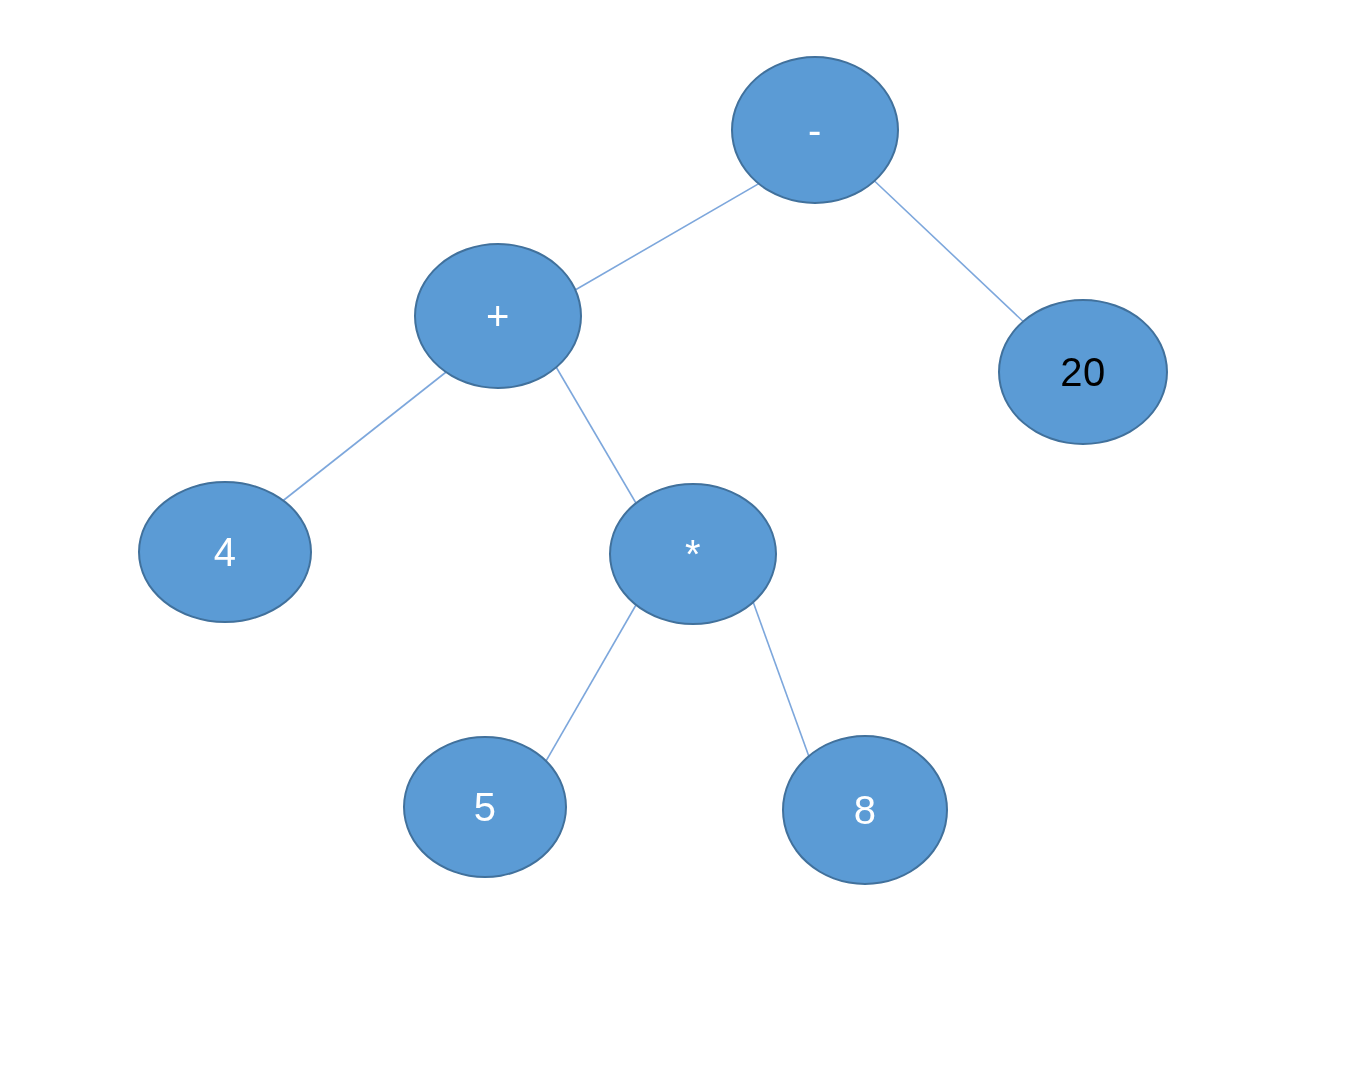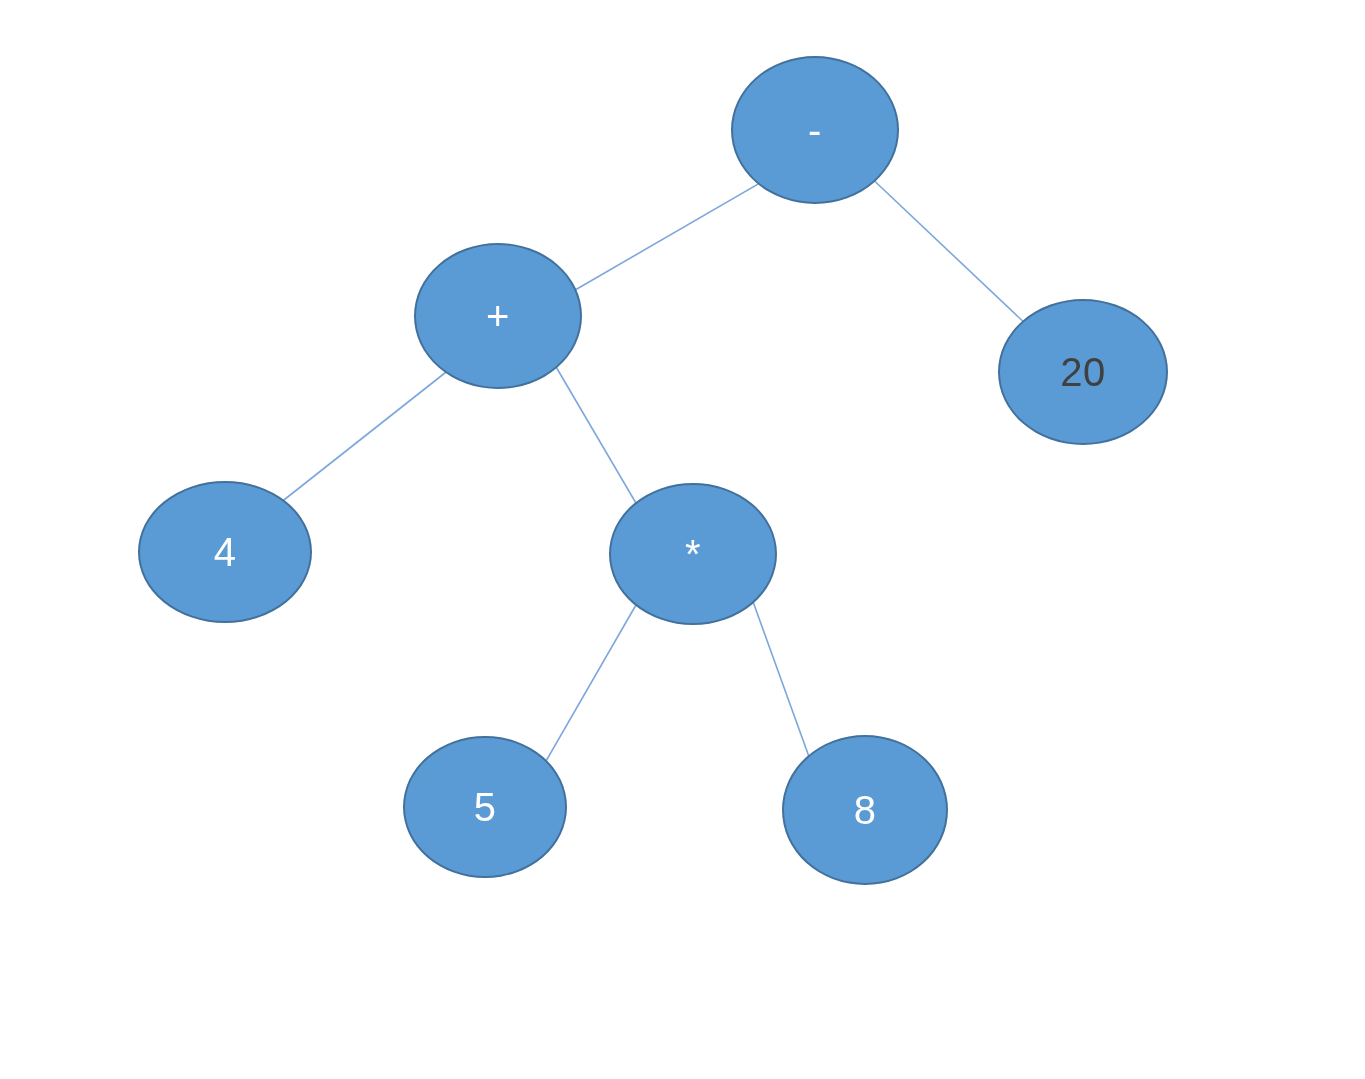--- a/index.html
+++ b/index.html
@@ -59,21 +59,21 @@
       <line x1="747" y1="585" x2="812" y2="765" stroke="#7da7dc" stroke-width="1.6"></line>
     </svg>
   <div class="nodes-layer" id="nodes-layer">
       <div class="node" style="left: 731px; top: 56px; width: 168px; height: 148px; background: rgb(91, 155, 213); border: 2px solid rgb(65, 113, 156);">
         <span class="label" style="color: rgb(255, 255, 255);">-</span>
       </div>
       <div class="node" style="left: 414px; top: 243px; width: 168px; height: 146px; background: rgb(91, 155, 213); border: 2px solid rgb(65, 113, 156);">
         <span class="label" style="color: rgb(255, 255, 255);">+</span>
       </div>
       <div class="node" style="left: 998px; top: 299px; width: 170px; height: 146px; background: rgb(91, 155, 213); border: 2px solid rgb(65, 113, 156);">
-        <span class="label" style="color: #404040;">20</span>
+        <span class="label" style="color: #000000;">20</span>
       </div>
       <div class="node" style="left: 138px; top: 481px; width: 174px; height: 142px; background: rgb(91, 155, 213); border: 2px solid rgb(65, 113, 156);">
         <span class="label" style="color: rgb(255, 255, 255);">4</span>
       </div>
       <div class="node" style="left: 609px; top: 483px; width: 168px; height: 142px; background: rgb(91, 155, 213); border: 2px solid rgb(65, 113, 156);">
         <span class="label" style="color: rgb(255, 255, 255);">*</span>
       </div>
       <div class="node" style="left: 403px; top: 736px; width: 164px; height: 142px; background: rgb(91, 155, 213); border: 2px solid rgb(65, 113, 156);">
         <span class="label" style="color: rgb(255, 255, 255);">5</span>
       </div>

